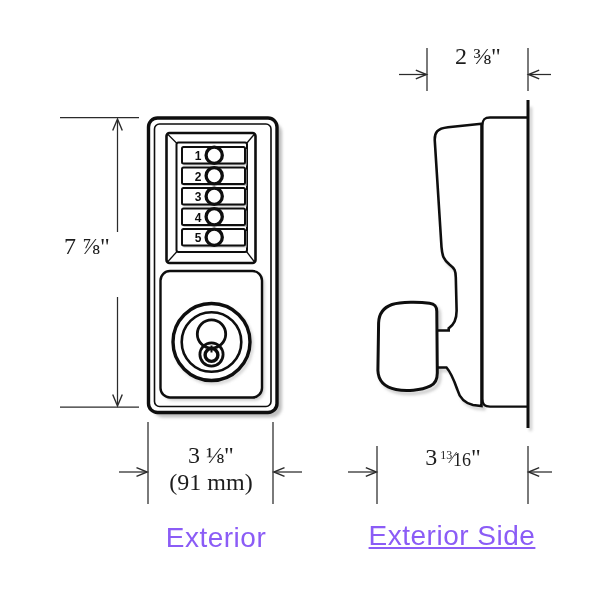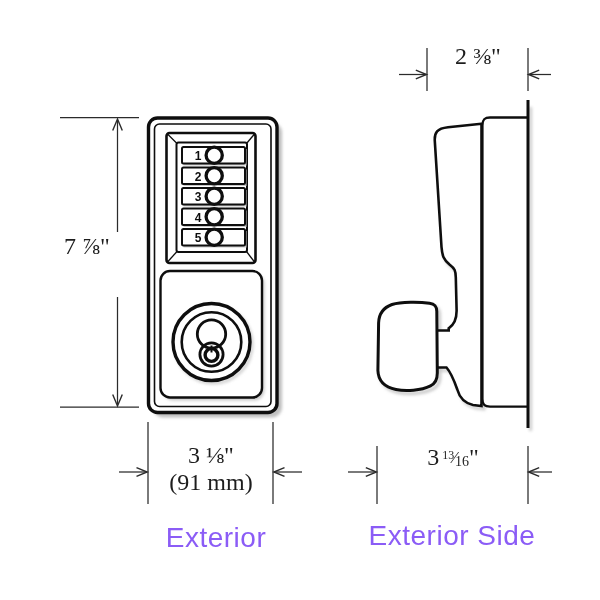--- a/index.html
+++ b/index.html
@@ -8,23 +8,23 @@
   #linework{position:absolute;left:0;top:0;width:600px;height:600px;}
   .dim{position:absolute;font:24px/27px "Liberation Serif","DejaVu Serif",serif;
        color:#1d1d1d;text-align:center;white-space:nowrap;}
   .view-label{position:absolute;font:28px/30px "Liberation Sans","DejaVu Sans",sans-serif;
        color:#8b5cf6;text-align:center;letter-spacing:0.5px;white-space:nowrap;}
   #dim-height{left:24px;top:233px;width:126px;}
   #dim-front-width{left:148px;top:442px;width:126px;}
   #dim-side-depth{left:415px;top:43px;width:126px;}
   #dim-side-width{left:390px;top:442px;width:126px;}
   #label-exterior{left:134px;top:523px;width:164px;}
-  #label-exterior-side{left:350px;top:521px;width:204px;}
+  #label-exterior-side{left:350px;top:521px;width:204px;text-decoration:underline;}
   .fr-n{font-size:12px;vertical-align:6px;margin-left:3px;}
-  .fr-d{font-size:14px;vertical-align:-1px;}
+  .fr-d{font-size:18px;vertical-align:-1px;}
   .fr-s{font-size:17px;vertical-align:2px;margin:0 -1px;}
   .digit{font:700 12px "Liberation Sans","DejaVu Sans",sans-serif;fill:#0d0d0d;}
 </style>
 </head>
 <body>
 
 <div id="canvas">
 
   <svg id="linework" viewBox="0 0 600 600">
     <defs>

